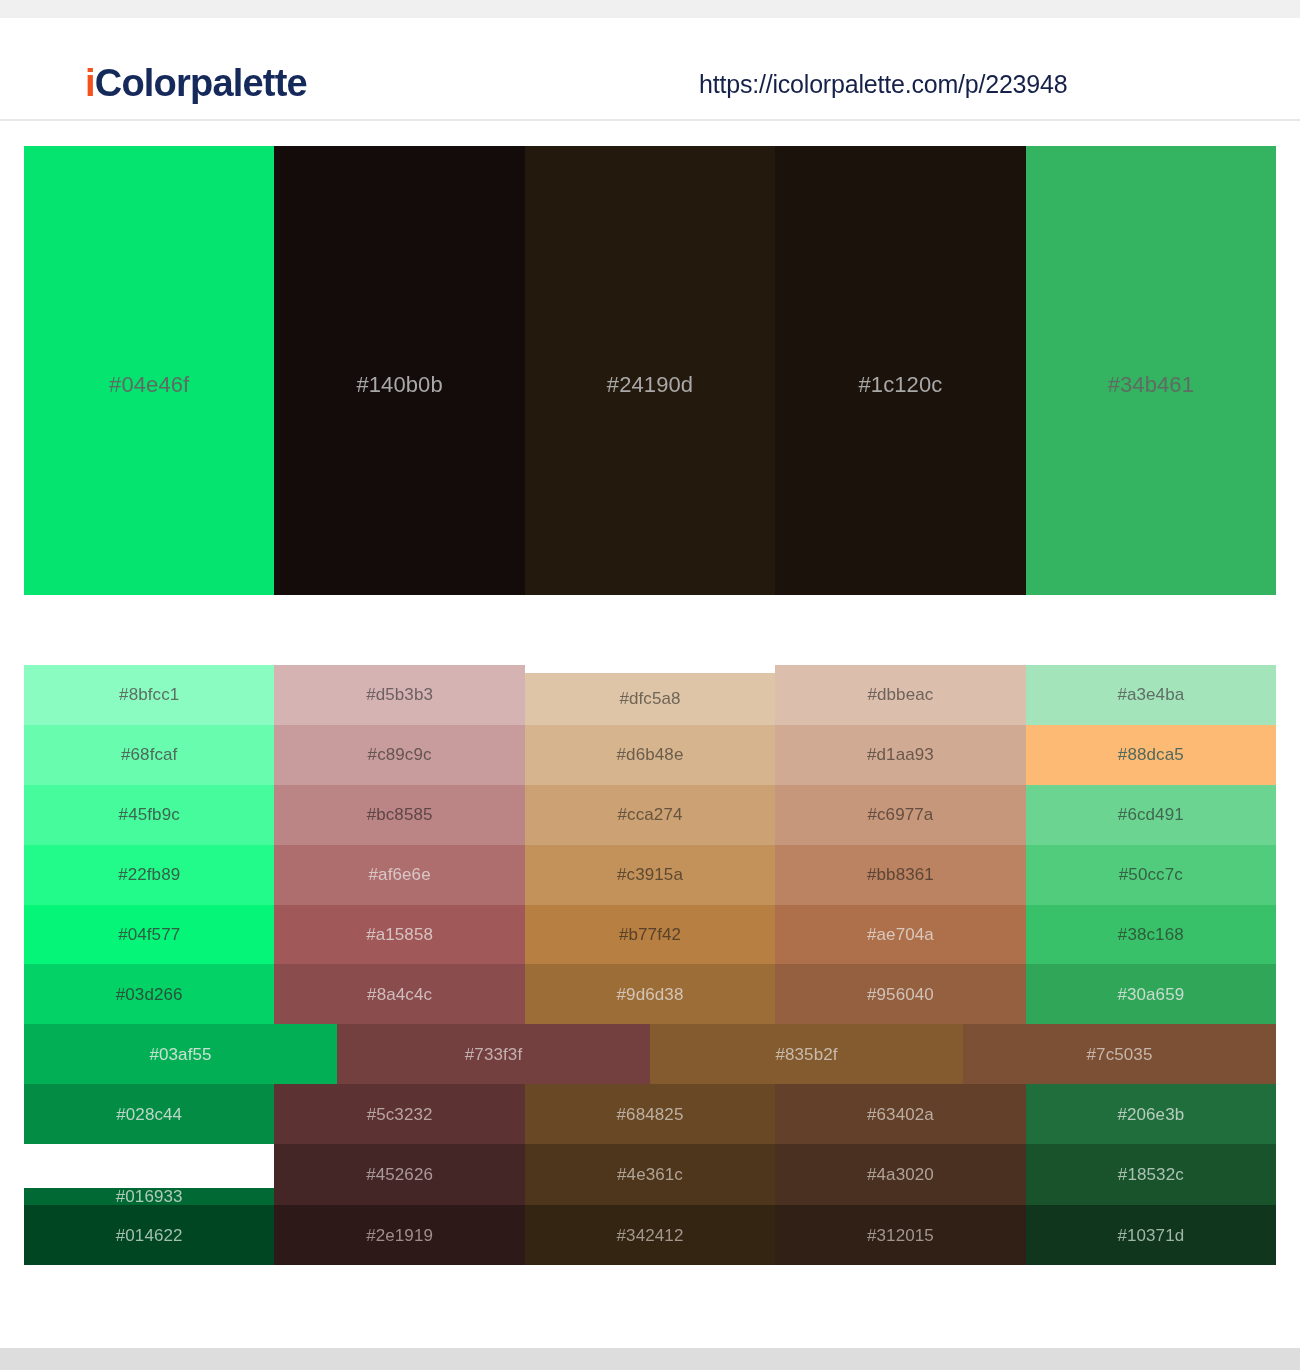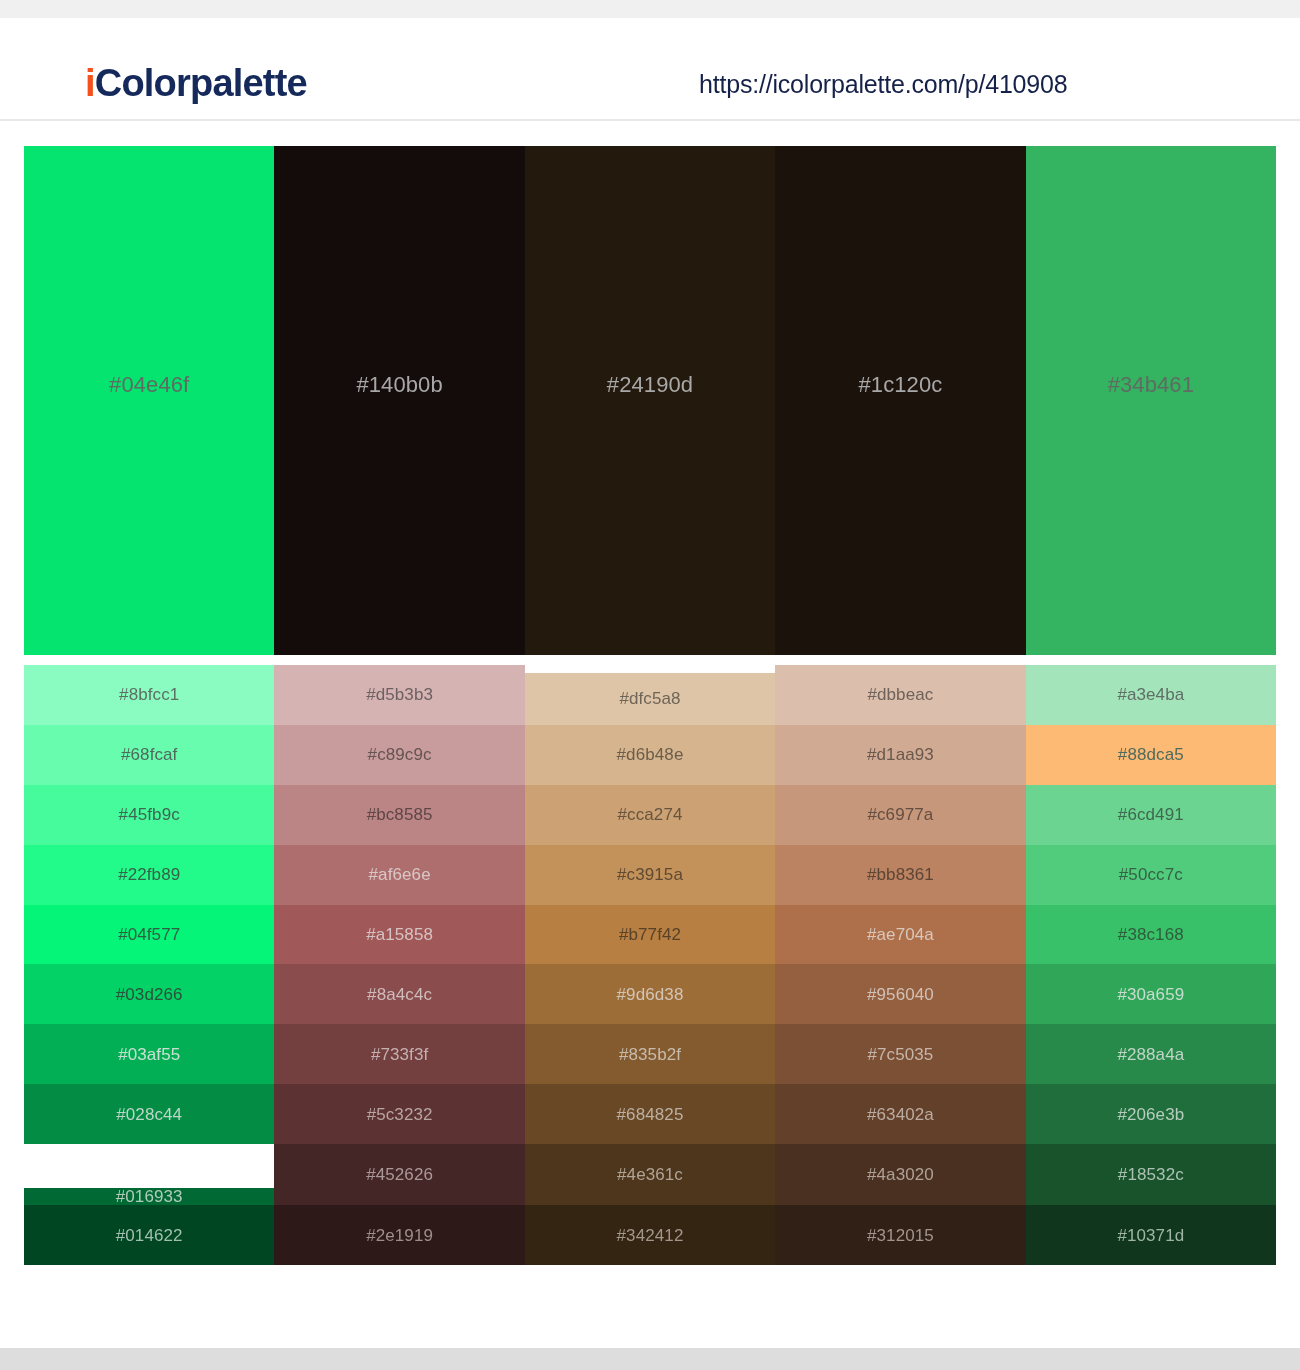--- a/index.html
+++ b/index.html
@@ -55,21 +55,21 @@
     line-height: 1;
     letter-spacing: -0.2px;
   }
 
   
   .palette-band {
     position: absolute;
     left: 24px;
     top: 146px;
     width: 1252px;
-    height: 509px;
+    height: 449px;
     display: flex;
   }
   .palette-swatch {
     flex: 1 1 0;
     position: relative;
   }
   .palette-swatch .swatch-label {
     position: absolute;
     left: 0;
     right: 0;
@@ -119,21 +119,21 @@
 </style>
 </head>
 <body>
 
 <div class="top-strip" style="background: rgb(240, 240, 240);"></div>
 
 <div class="header">
   <div class="logo">
     <span class="logo-i" style="color: rgb(244, 81, 30);">i</span><span class="logo-rest" style="color: rgb(21, 41, 91);">Colorpalette</span>
   </div>
-  <div class="page-url">https://icolorpalette.com/p/410908</div>
+  <div class="page-url">https://icolorpalette.com/p/223948</div>
 </div>
 
 <div class="palette-band">
     <div class="palette-swatch dark-on-light" style="background: rgb(4, 228, 111);">
       <div class="swatch-label">#04e46f</div>
     </div>
     <div class="palette-swatch light-on-dark" style="background: rgb(20, 11, 11);">
       <div class="swatch-label">#140b0b</div>
     </div>
     <div class="palette-swatch light-on-dark" style="background: rgb(36, 25, 13);">
@@ -188,21 +188,20 @@
       <div class="shade-cell" style="background: rgb(138, 76, 76); color: rgb(207, 188, 188);">#8a4c4c</div>
       <div class="shade-cell" style="background: rgb(157, 109, 56); color: rgb(210, 197, 183);">#9d6d38</div>
       <div class="shade-cell" style="background: rgb(149, 96, 64); color: rgb(208, 193, 182);">#956040</div>
       <div class="shade-cell" style="background: rgb(48, 166, 89); color: rgb(200, 220, 207);">#30a659</div>
     </div>
     <div class="shade-row">
       <div class="shade-cell" style="background: rgb(3, 175, 85); color: rgb(201, 224, 210);">#03af55</div>
       <div class="shade-cell" style="background: rgb(115, 63, 63); color: rgb(197, 176, 176);">#733f3f</div>
       <div class="shade-cell" style="background: rgb(131, 91, 47); color: rgb(200, 187, 173);">#835b2f</div>
       <div class="shade-cell" style="background: rgb(124, 80, 53); color: rgb(198, 182, 172);">#7c5035</div>
-      <div class="shade-cell" style="background: rgb(40, 138, 74); color: rgb(193, 214, 200);">#288a4a</div>
     </div>
     <div class="shade-row">
       <div class="shade-cell" style="background: rgb(2, 140, 68); color: rgb(189, 214, 199);">#028c44</div>
       <div class="shade-cell" style="background: rgb(92, 50, 50); color: rgb(185, 164, 164);">#5c3232</div>
       <div class="shade-cell" style="background: rgb(104, 72, 37); color: rgb(189, 176, 162);">#684825</div>
       <div class="shade-cell" style="background: rgb(99, 64, 42); color: rgb(187, 172, 162);">#63402a</div>
       <div class="shade-cell" style="background: rgb(32, 110, 59); color: rgb(182, 204, 190);">#206e3b</div>
     </div>
     <div class="shade-row">
       <div class="shade-cell" style="background: rgb(1, 105, 51); color: rgb(177, 203, 187); margin-top: 44px;">#016933</div>

